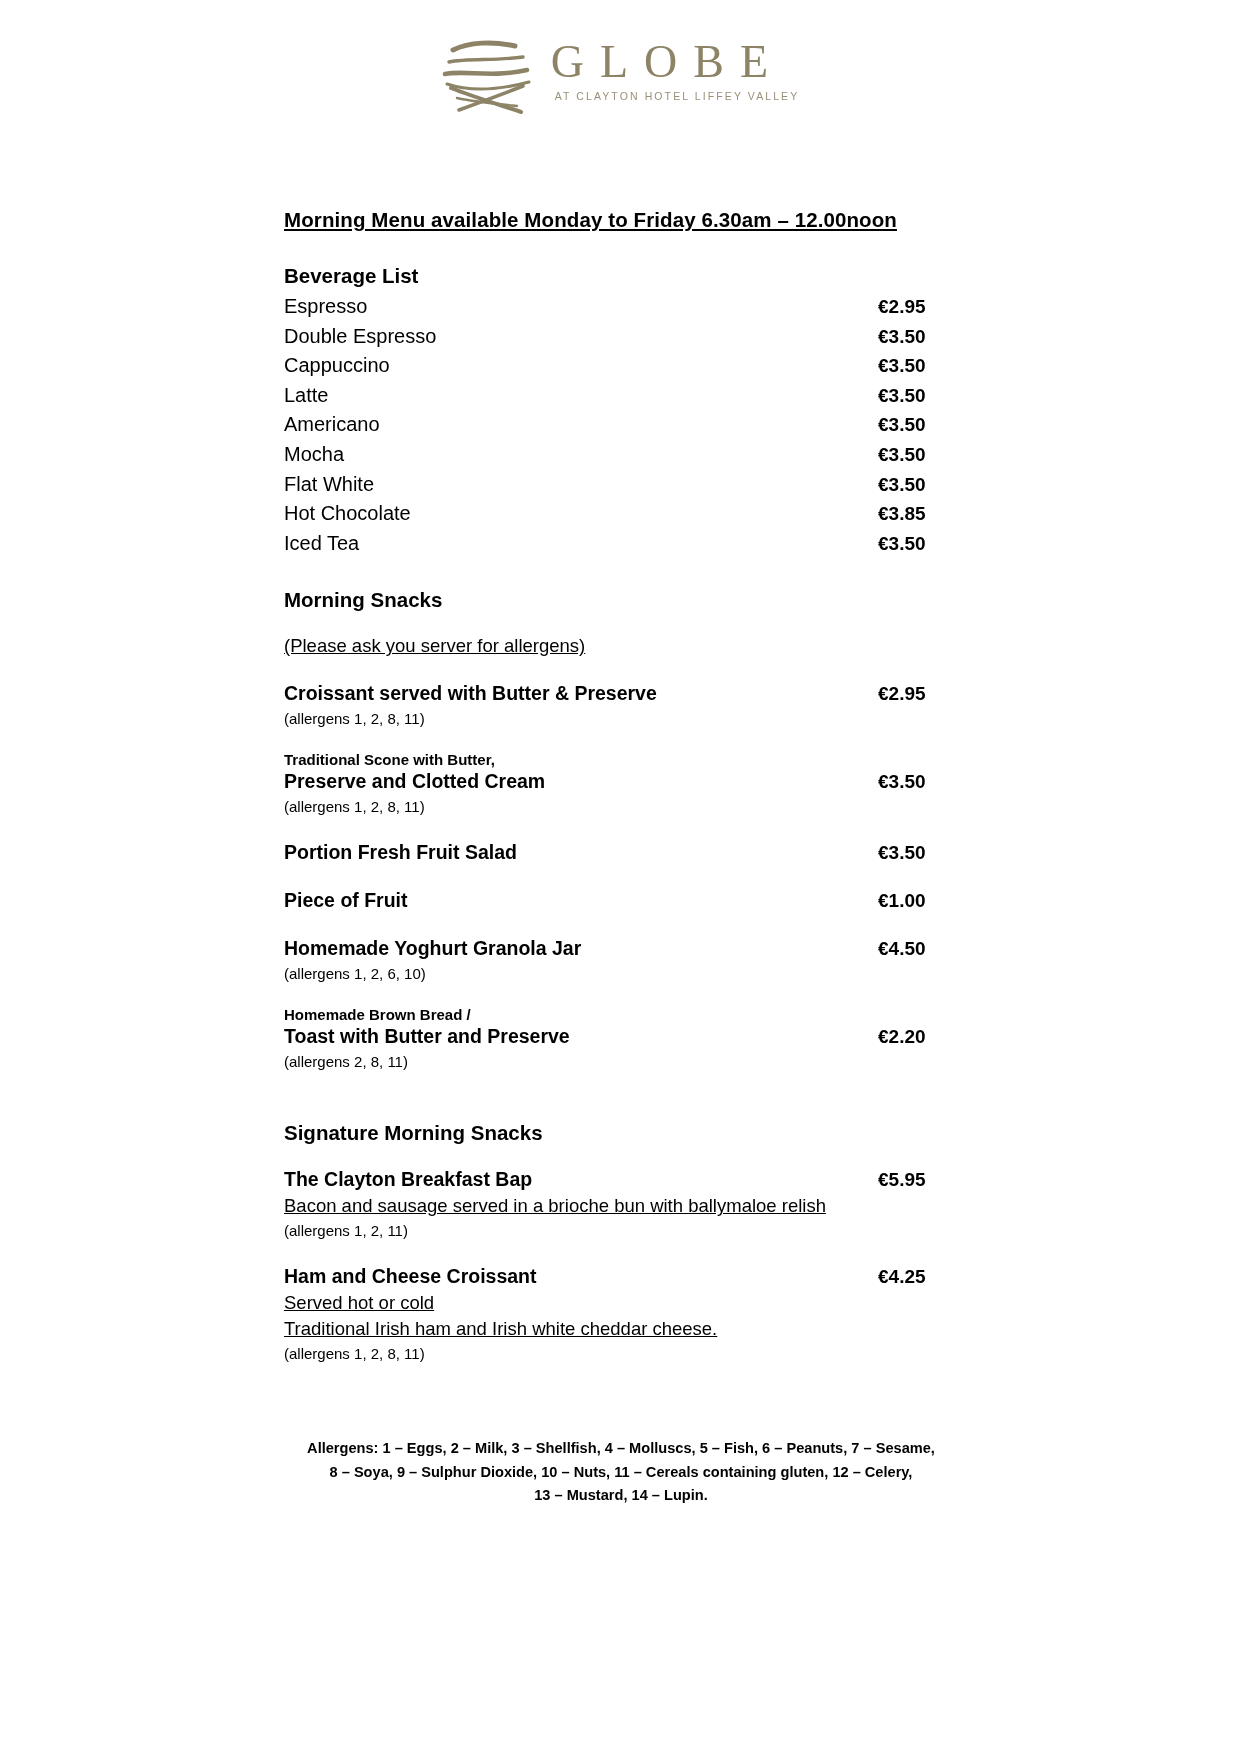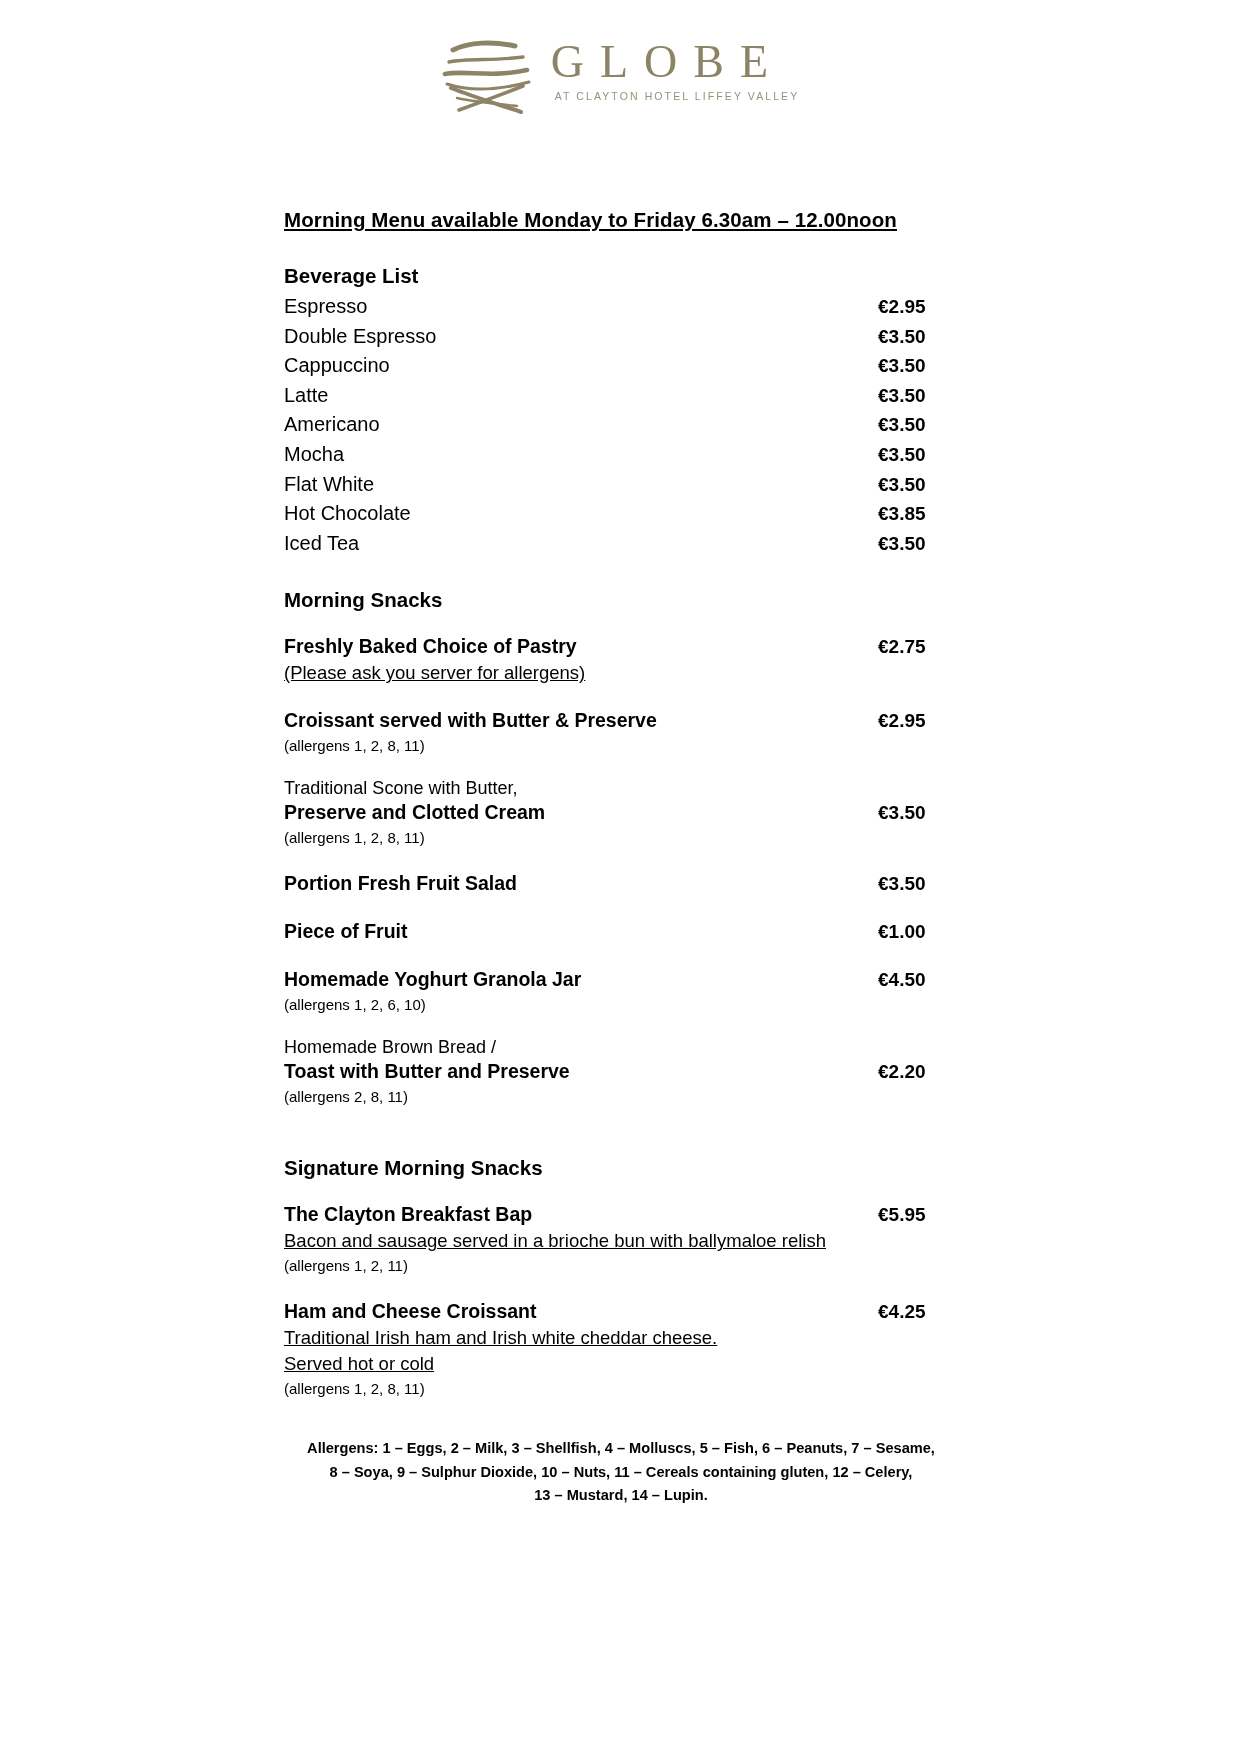--- a/index.html
+++ b/index.html
@@ -121,22 +121,22 @@
     white-space: nowrap;
   }
   .snack .price {
     flex: 0 0 auto;
     width: 120px;
     font-size: 19px;
     font-weight: bold;
     padding-left: 24px;
   }
   .snack .title2 {
-    font-size: 18px;
-    font-weight: normal;
+    font-size: 15px;
+    font-weight: bold;
   }
   .snack .desc {
     font-size: 18.5px;
     line-height: 26px;
     text-decoration: underline;
   }
   .snack .allerg {
     font-size: 15px;
     line-height: 23px;
   }
@@ -224,24 +224,20 @@
       <div class="price">€3.50</div>
     </div>
   </div>
 
   <div class="gap-lg"></div>
 
   <div>
     <div class="section-head">Morning Snacks</div>
 
     <div class="snack">
-      <div class="line">
-        <div class="title">Freshly Baked Choice of Pastry</div>
-        <div class="price">€2.75</div>
-      </div>
       <div class="desc">(Please ask you server for allergens)</div>
     </div>
 
     <div class="snack">
       <div class="line">
         <div class="title">Croissant served with Butter &amp; Preserve</div>
         <div class="price">€2.95</div>
       </div>
       <div class="allerg">(allergens 1, 2, 8, 11)</div>
     </div>
@@ -300,22 +296,22 @@
       </div>
       <div class="desc">Bacon and sausage served in a brioche bun with ballymaloe relish</div>
       <div class="allerg">(allergens 1, 2, 11)</div>
     </div>
 
     <div class="snack">
       <div class="line">
         <div class="title">Ham and Cheese Croissant</div>
         <div class="price">€4.25</div>
       </div>
+      <div class="desc">Served hot or cold</div>
       <div class="desc">Traditional Irish ham and Irish white cheddar cheese.</div>
-      <div class="desc">Served hot or cold</div>
       <div class="allerg">(allergens 1, 2, 8, 11)</div>
     </div>
   </div>
 
 </div>
 
 <div class="footer-allergens">
   <div>Allergens: 1 – Eggs, 2 – Milk, 3 – Shellfish, 4 – Molluscs, 5 – Fish, 6 – Peanuts, 7 – Sesame,</div>
   <div>8 – Soya, 9 – Sulphur Dioxide, 10 – Nuts, 11 – Cereals containing gluten, 12 – Celery,</div>
   <div>13 – Mustard, 14 – Lupin.</div>

